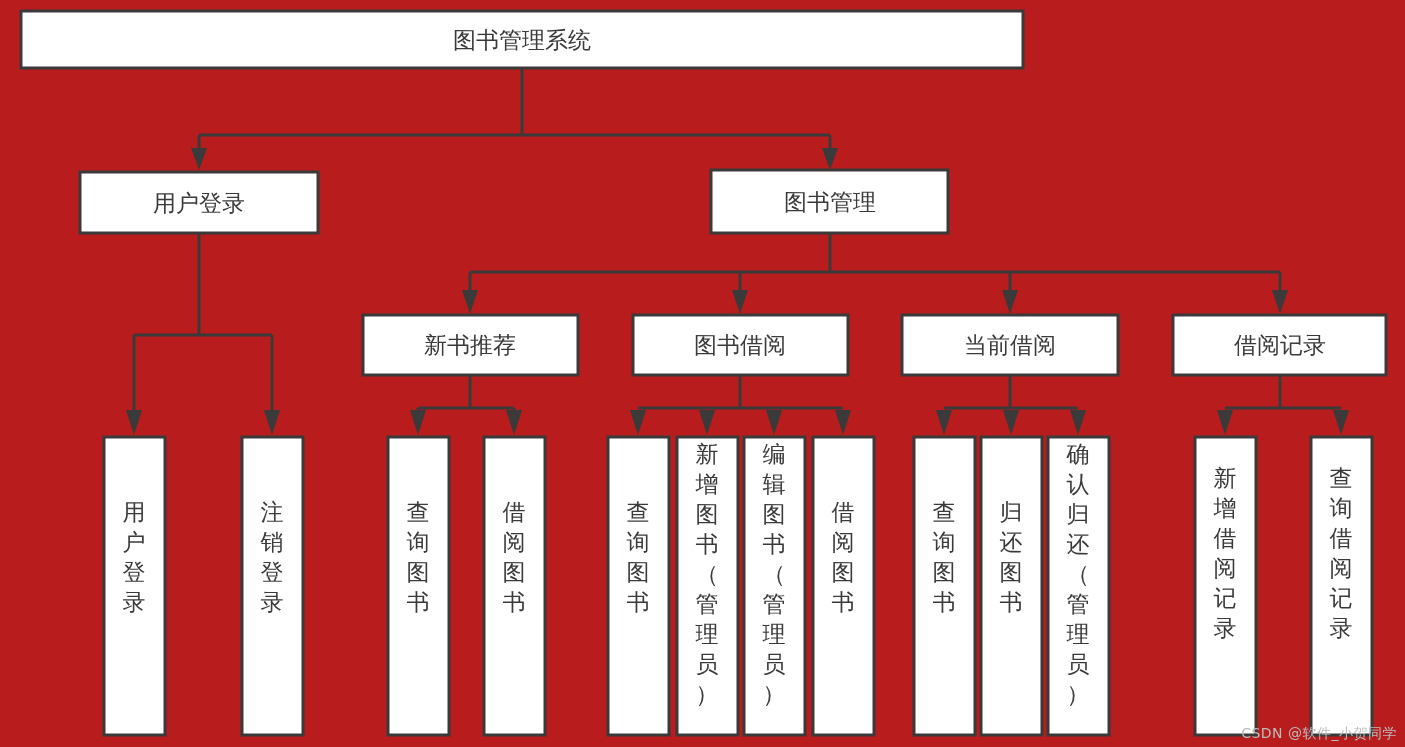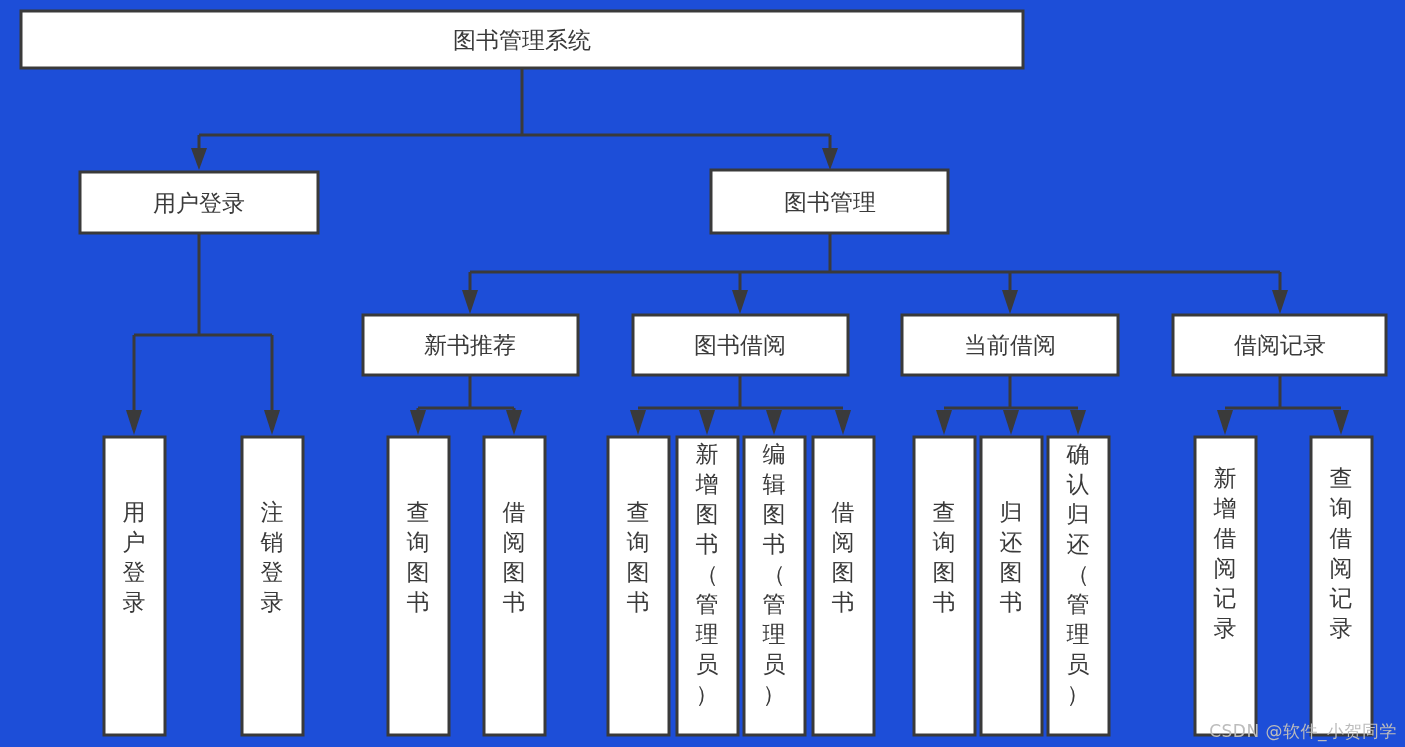--- a/index.html
+++ b/index.html
@@ -1,37 +1,37 @@
 <!DOCTYPE html>
 <html><head>
 <meta charset="utf-8">
 <title>图书管理系统 功能结构图</title>
 <style>
   html,body{margin:0;padding:0;background:#ffffff;}
   body{
     font-family:"DejaVu Sans","Liberation Sans",sans-serif;
     width:1405px;height:747px;overflow:hidden;position:relative;
   }
-  #diagram-root{position:relative;width:1405px;height:747px;background:#1d4ed8;}
+  #diagram-root{position:relative;width:1405px;height:747px;background:#b91c1c;}
   svg#tree{position:absolute;left:0;top:0;width:1405px;height:747px;display:block;}
   .node-box{fill:#ffffff;stroke:#3a3a3a;stroke-width:3;}
   .connector{fill:none;stroke:#3a3a3a;stroke-width:3;stroke-linecap:butt;}
   .arrow-head{fill:#3a3a3a;stroke:none;}
   .node-label{
     fill:#3a3a3a;font-family:"DejaVu Sans","Liberation Sans",sans-serif;
     font-size:23px;text-anchor:middle;dominant-baseline:middle;
   }
   .leaf-label{
     fill:#3a3a3a;font-family:"DejaVu Sans","Liberation Sans",sans-serif;
     font-size:23px;text-anchor:middle;
   }
   .watermark{
     position:absolute;right:8px;bottom:4px;
     font-family:"DejaVu Sans","Liberation Sans",sans-serif;
-    font-size:17px;color:#bcbcbc;white-space:nowrap;letter-spacing:.5px;
+    font-size:14px;color:#bcbcbc;white-space:nowrap;letter-spacing:.5px;
     user-select:none;
   }
 </style>
 </head>
 <body>
 
 <div id="diagram-root">
 
   <svg id="tree" viewBox="0 0 1405 747" xmlns="http://www.w3.org/2000/svg">
 

